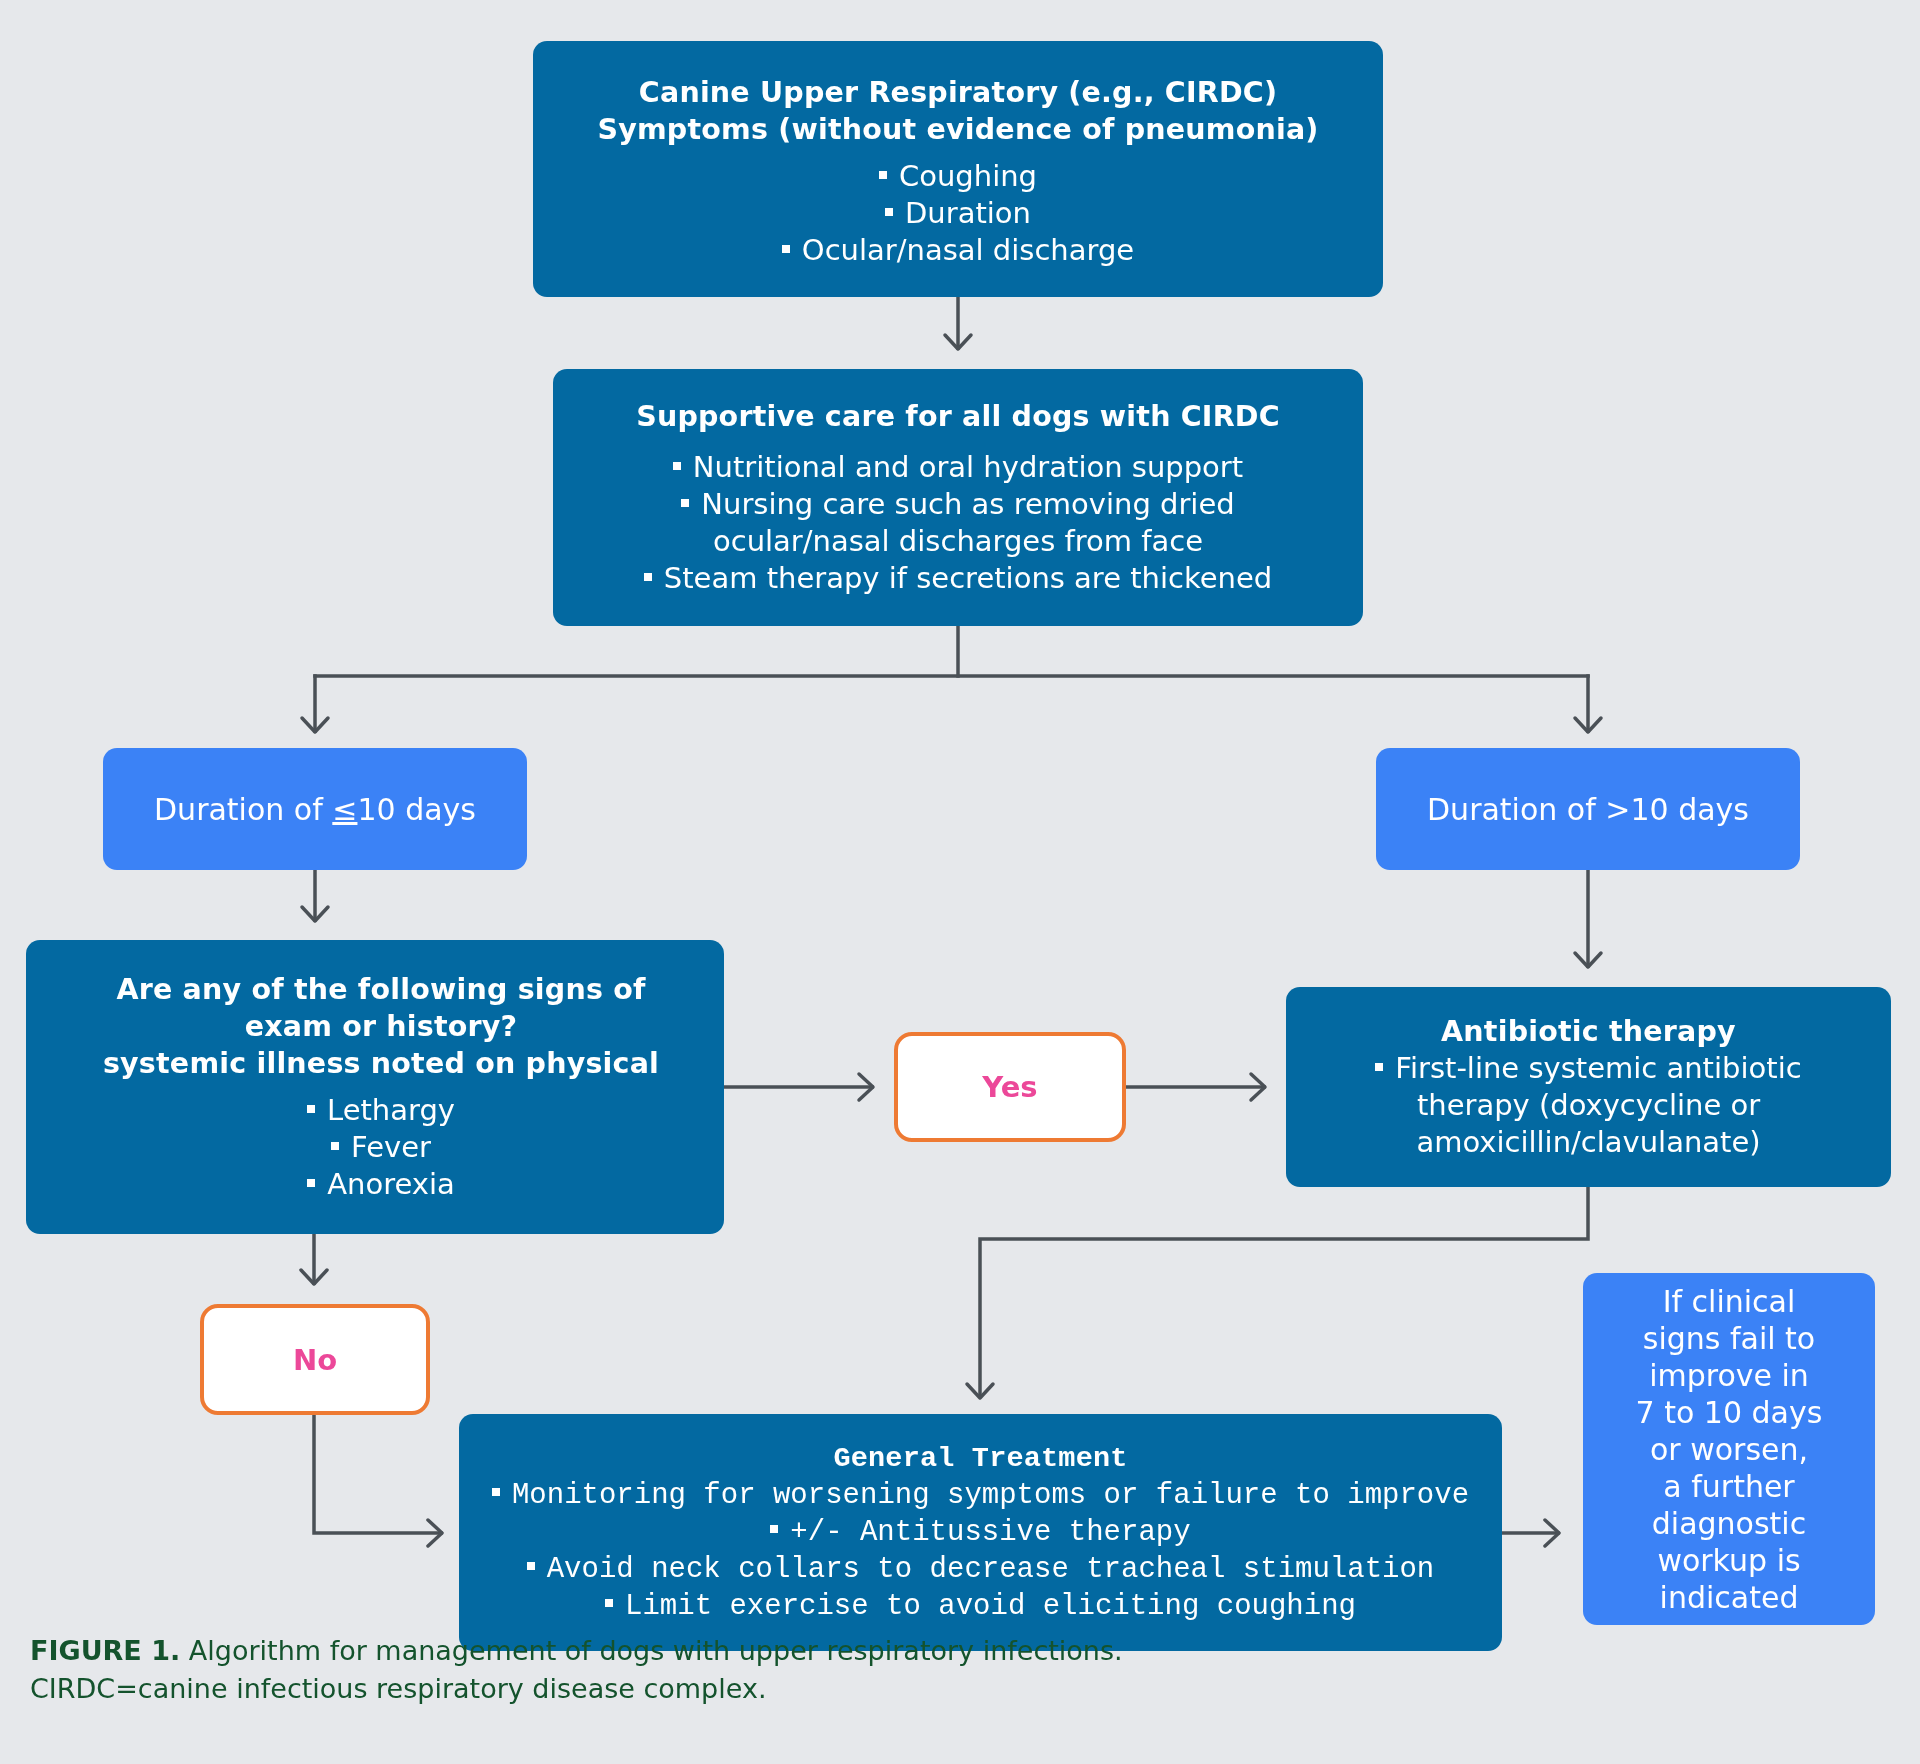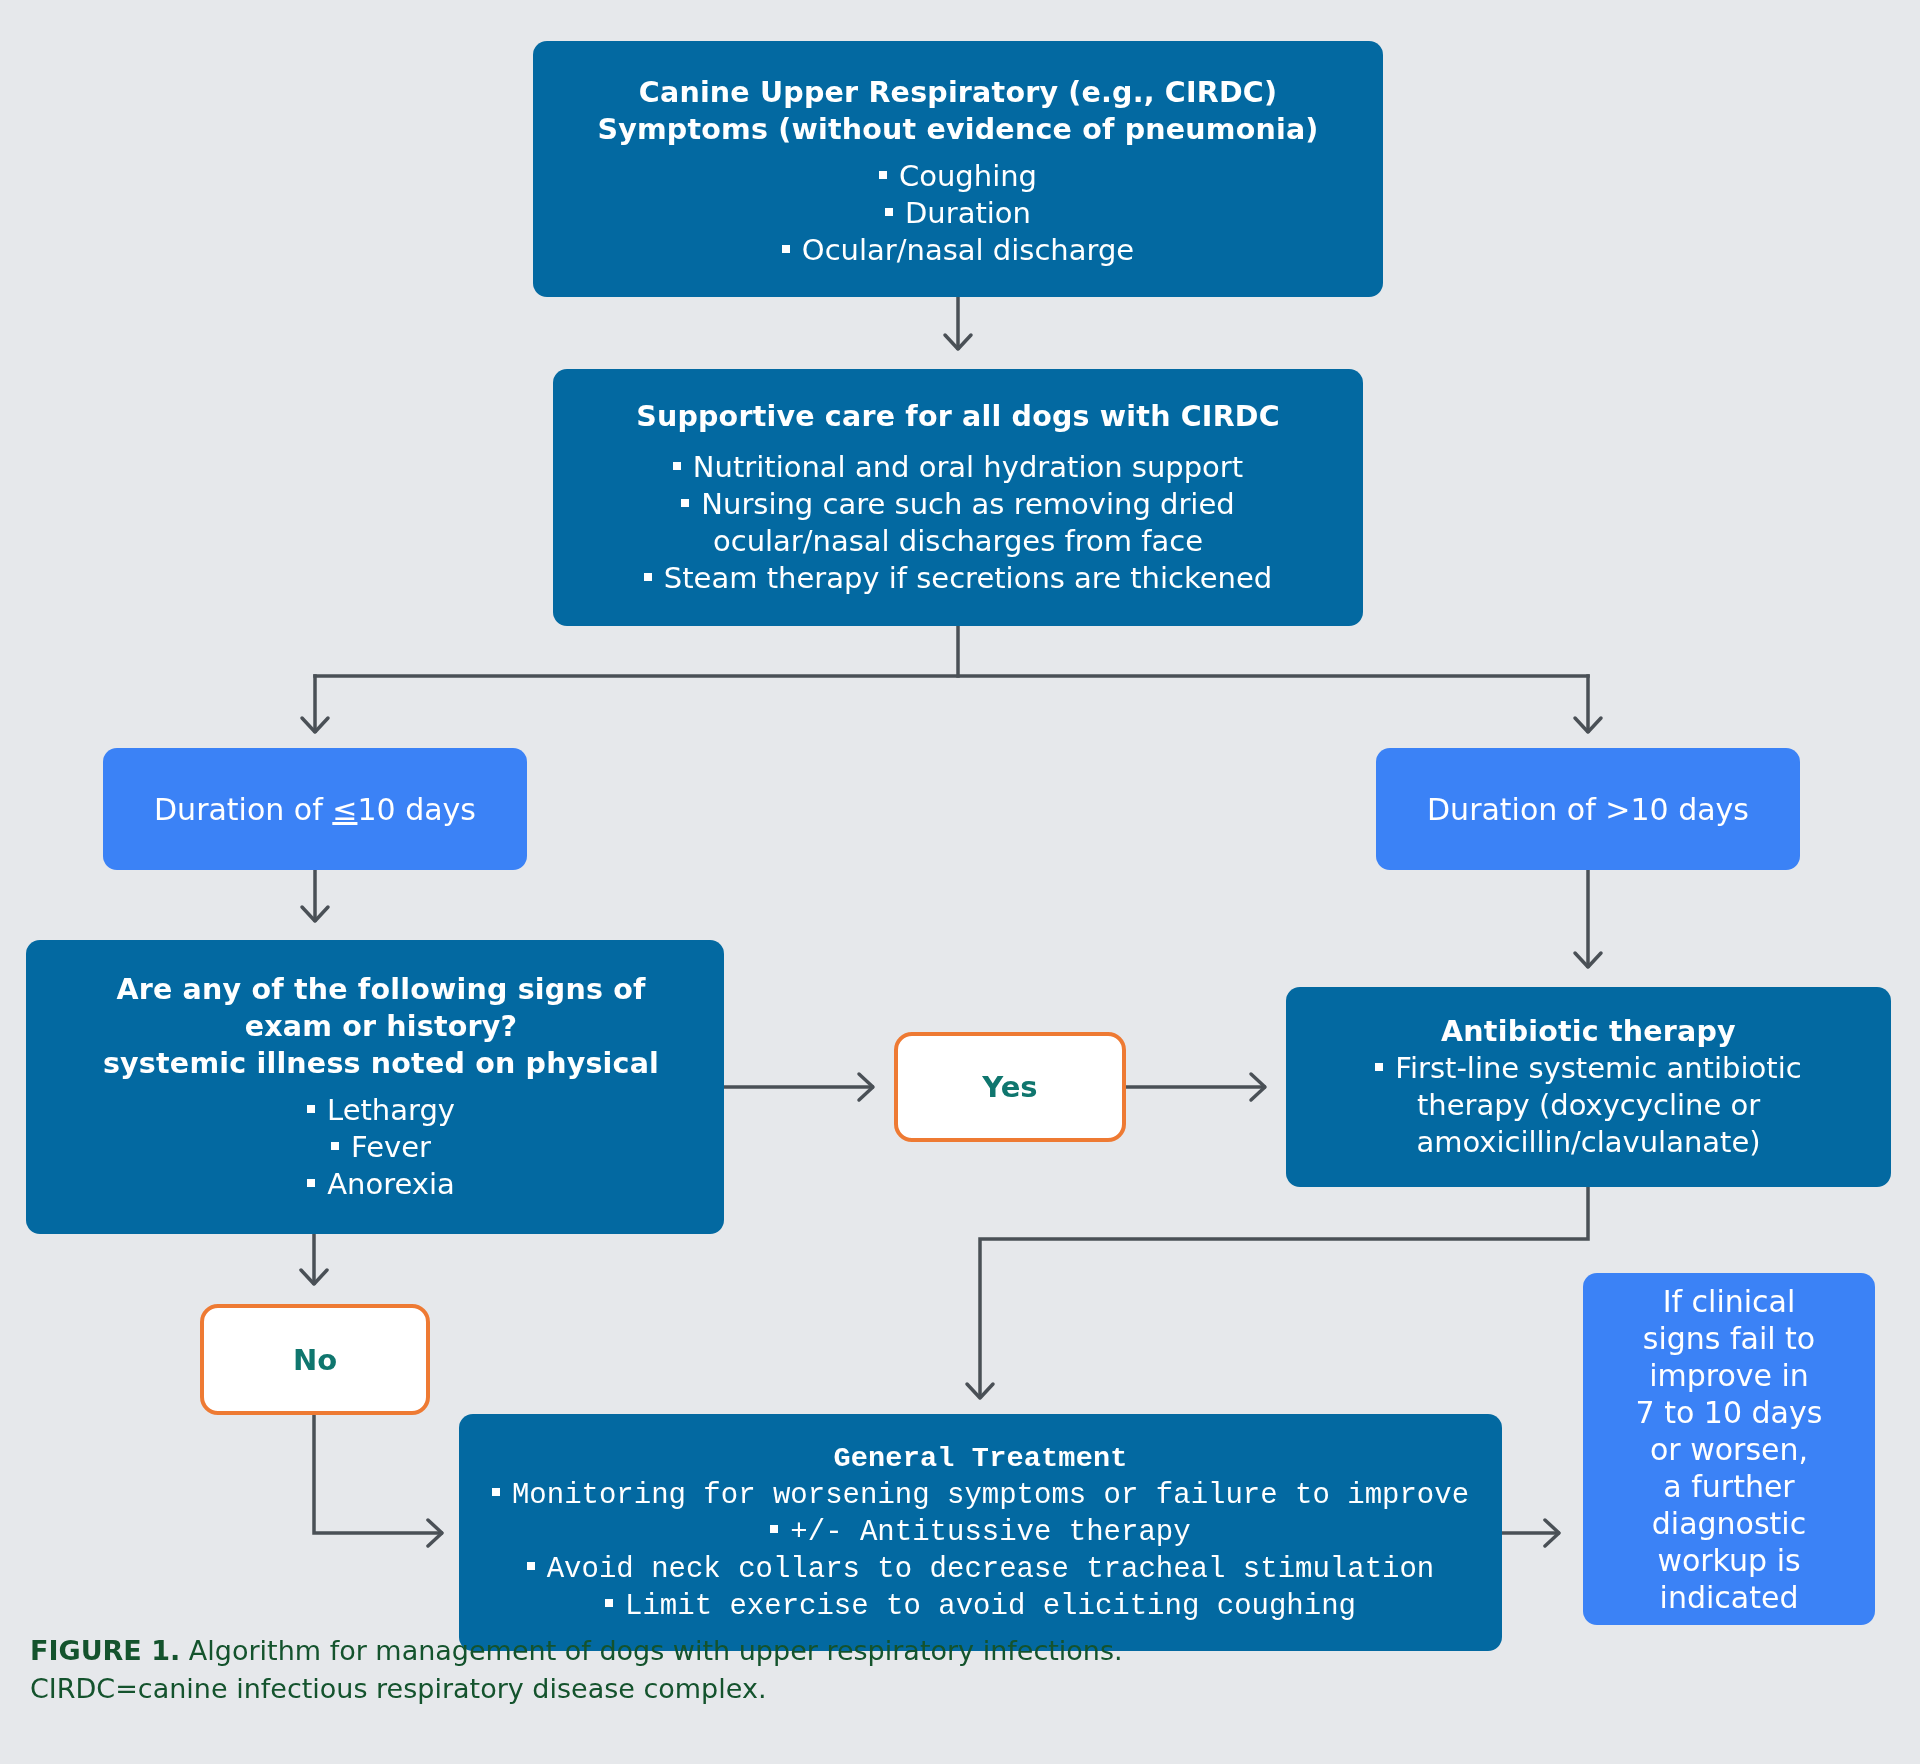--- a/index.html
+++ b/index.html
@@ -10,21 +10,21 @@
   }
   .box {
     position: absolute; box-sizing: border-box;
     display: flex; flex-direction: column; align-items: center; justify-content: center;
     text-align: center; color: #FFFFFF;
   }
   .teal { background: #0369a1; border-radius: 14px; }
   .orange { background: #3b82f6; border-radius: 14px; }
   .decision {
     background: #FFFFFF; border: 4px solid #EE7A33; border-radius: 18px;
-    color: #0f766e; font-weight: bold; font-size: 29px;
+    color: #ec4899; font-weight: bold; font-size: 29px;
   }
   .title { font-weight: bold; font-size: 28.5px; line-height: 37px; letter-spacing: 0.2px; }
   .bullets { list-style: none; margin: 0; padding: 0; font-size: 29px; line-height: 37px; }
   .bullets li { margin: 0; padding: 0; }
   .bullet-icon {
     display: inline-block; width: 8px; height: 8px; background: #FFFFFF;
     vertical-align: middle; margin-right: 12px; position: relative; top: -3px;
   }
   .plain { font-size: 30px; line-height: 37px; }
   #connectors { position: absolute; left: 0; top: 0; width: 1920px; height: 1764px; pointer-events: none; }

